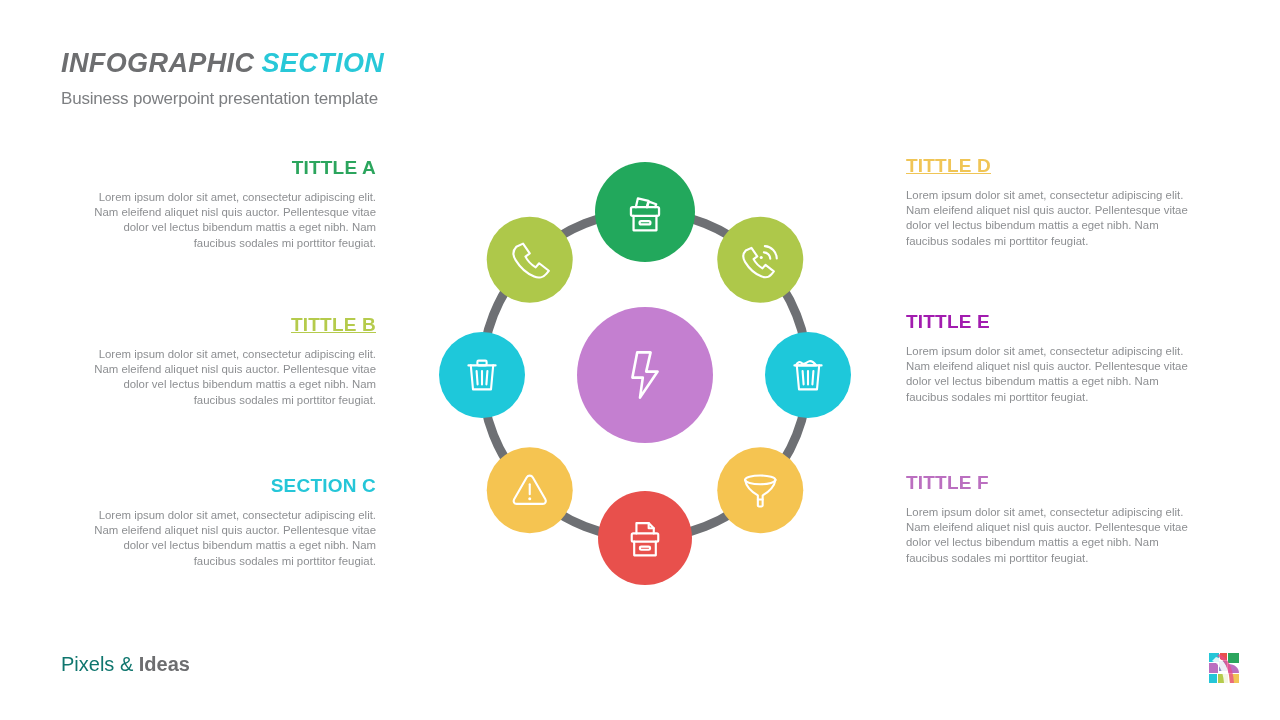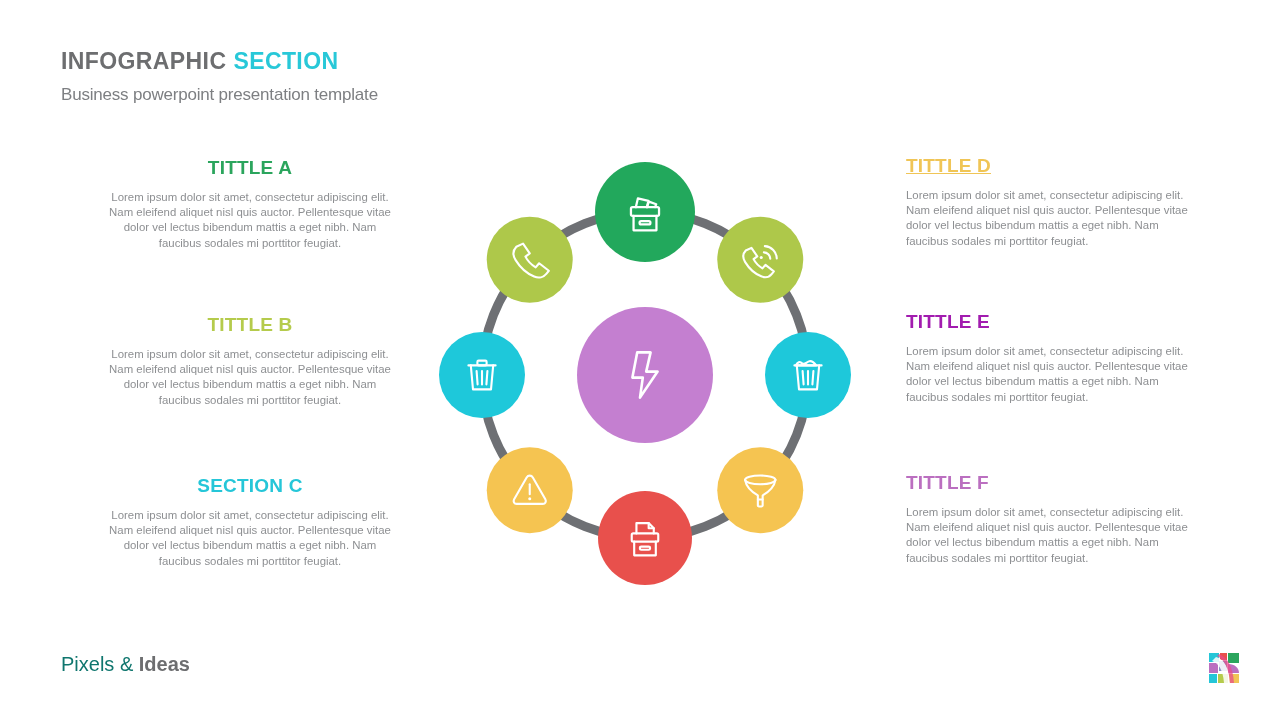--- a/index.html
+++ b/index.html
@@ -5,37 +5,37 @@
   html,body{margin:0;padding:0;}
   body{
     width:1280px;height:720px;background:#ffffff;
     font-family:"Liberation Sans","DejaVu Sans",sans-serif;
     overflow:hidden;position:relative;
   }
   .slide{position:absolute;inset:0;}
 
   
   .header{position:absolute;left:61px;top:50px;}
-  .title{font-size:23px;font-weight:bold;letter-spacing:.4px;line-height:1;}
+  .title{font-size:27px;font-weight:bold;letter-spacing:.4px;line-height:1;font-style:italic;}
   .title .t1{color:#6d6e70;}
   .title .t2{color:#28c8d8;margin-left:7px;}
   .subtitle{
     margin-top:13px;font-size:17px;color:#7d7f82;
     font-weight:400;letter-spacing:-.2px;line-height:1;
   }
 
   
   .block{position:absolute;width:288px;}
   .block .bt{
     font-size:19px;font-weight:bold;line-height:1;letter-spacing:.2px;margin-bottom:13px;
   }
   .block .bp{
     font-size:11.4px;line-height:15.2px;color:#8d8f92;font-weight:400;
   }
-  .left{left:106px;text-align:center;}
+  .left{left:88px;text-align:right;}
   .right{left:906px;text-align:left;}
 
   .l1{top:158px;} .l2{top:315px;} .l3{top:476px;}
   .r1{top:156px;} .r2{top:312px;} .r3{top:473px;}
 
   
   .diagram{position:absolute;left:400px;top:130px;width:490px;height:490px;}
   .diagram svg{display:block;}
 
   
@@ -56,21 +56,21 @@
       <span class="t1">INFOGRAPHIC</span><span class="t2">SECTION</span>
     </div>
     <div class="subtitle">Business powerpoint presentation template</div>
   </div>
 
   <div class="block left l1">
     <div class="bt" style="color: rgb(43, 165, 93);">TITTLE A</div>
     <div class="bp">Lorem ipsum dolor sit amet, consectetur adipiscing elit. Nam eleifend aliquet nisl quis auctor. Pellentesque vitae dolor vel lectus bibendum mattis a eget nibh. Nam faucibus sodales mi porttitor feugiat.</div>
   </div>
   <div class="block left l2">
-    <div class="bt" style="color: rgb(181, 203, 76);">TITTLE B</div>
+    <div class="bt" style="color: rgb(181, 203, 76); text-decoration: underline;">TITTLE B</div>
     <div class="bp">Lorem ipsum dolor sit amet, consectetur adipiscing elit. Nam eleifend aliquet nisl quis auctor. Pellentesque vitae dolor vel lectus bibendum mattis a eget nibh. Nam faucibus sodales mi porttitor feugiat.</div>
   </div>
   <div class="block left l3">
     <div class="bt" style="color: rgb(37, 198, 216);">SECTION C</div>
     <div class="bp">Lorem ipsum dolor sit amet, consectetur adipiscing elit. Nam eleifend aliquet nisl quis auctor. Pellentesque vitae dolor vel lectus bibendum mattis a eget nibh. Nam faucibus sodales mi porttitor feugiat.</div>
   </div>
 
   <div class="block right r1">
     <div class="bt" style="color: rgb(240, 197, 86); text-decoration: underline;">TITTLE D</div>
     <div class="bp">Lorem ipsum dolor sit amet, consectetur adipiscing elit. Nam eleifend aliquet nisl quis auctor. Pellentesque vitae dolor vel lectus bibendum mattis a eget nibh. Nam faucibus sodales mi porttitor feugiat.</div>

